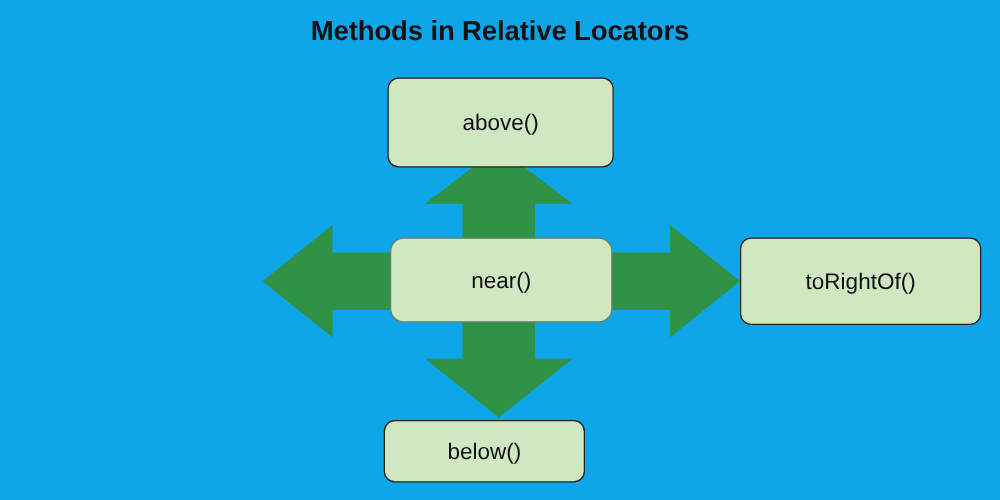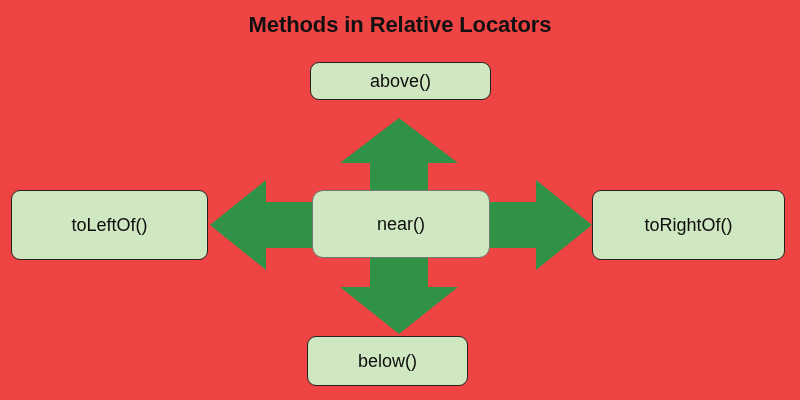--- a/index.html
+++ b/index.html
@@ -10,21 +10,21 @@
     width: 800px;
     height: 400px;
     background: #f2f2f2;
     font-family: "Liberation Sans", sans-serif;
     overflow: hidden;
   }
   #diagram {
     position: relative;
     width: 800px;
     height: 400px;
-    background: #ef4444;
+    background: #0ea5e9;
   }
   #title {
     position: absolute;
     left: 0;
     top: 12px;
     width: 800px;
     text-align: center;
     font-size: 22px;
     font-weight: bold;
     color: #111111;
@@ -43,21 +43,21 @@
     color: #0d0d0d;
     z-index: 3;
   }
   .node.center {
     border: 1.4px solid #6e7a6b;
     border-radius: 11px;
     z-index: 3;
     text-align: center;
   }
   
-  #node-above  { left: 310px; top: 62px;  width: 181px; height: 38px; }
+  #node-above  { left: 310px; top: 62px;  width: 181px; height: 72px; }
   #node-below  { left: 307px; top: 336px; width: 161px; height: 50px; }
   #node-left   { left: 11px;  top: 190px; width: 197px; height: 70px; }
   #node-right  { left: 592px; top: 190px; width: 193px; height: 70px; }
   #node-center { left: 312px; top: 190px; width: 178px; height: 68px; }
 
   .arrow {
     position: absolute;
     z-index: 1;
   }
   #arrow-up    { left: 340px; top: 118px; width: 118px; height: 74px; }
@@ -94,23 +94,20 @@
   <div class="arrow" id="arrow-right">
     <svg viewBox="0 0 104 90" preserveAspectRatio="none" aria-hidden="true">
       <polygon points="104,45 48,90 48,68 0,68 0,22 48,22 48,0" fill="#2f9246"></polygon>
     </svg>
   </div>
 
   <div class="node" id="node-above">
     <span>above()</span>
   </div>
 
-  <div class="node" id="node-left">
-    <span>toLeftOf()</span>
-  </div>
 
   <div class="node center" id="node-center">
     <span>near()</span>
   </div>
 
   <div class="node" id="node-right">
     <span>toRightOf()</span>
   </div>
 
   <div class="node" id="node-below">

